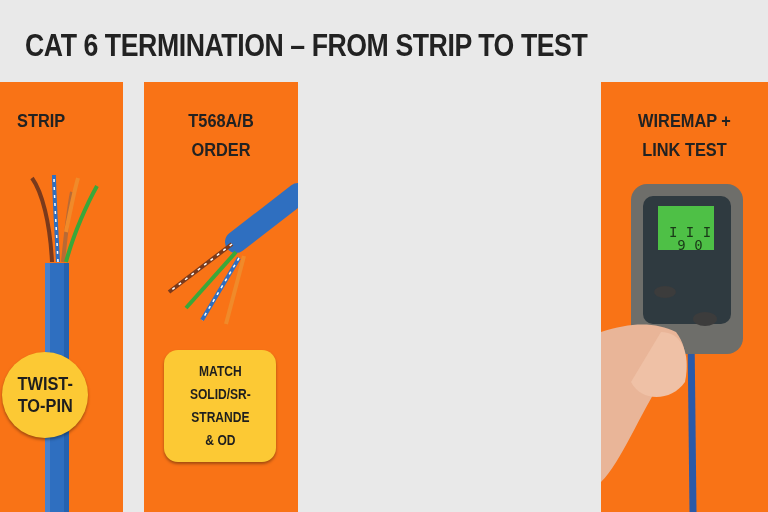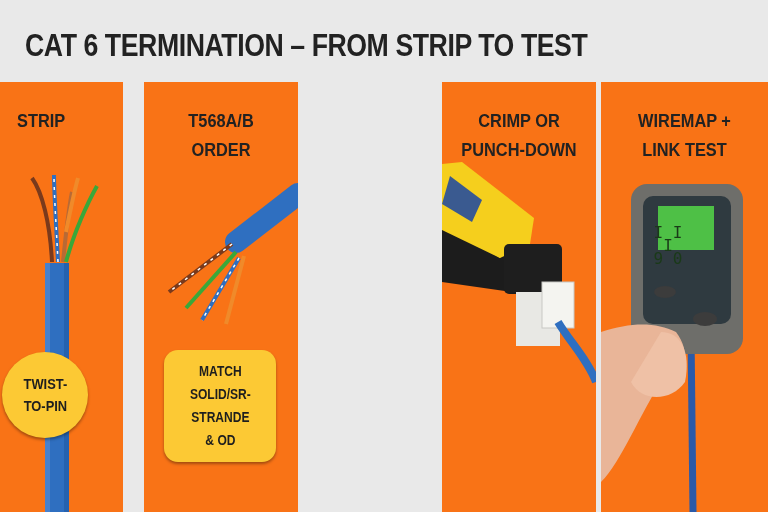--- a/index.html
+++ b/index.html
@@ -46,21 +46,21 @@
       <path d="M52 180 C50 140 42 110 32 96" stroke="#7a3a1c" stroke-width="4" fill="none"></path>
       <path d="M58 180 C56 140 54 110 54 93" stroke="#2f6fc0" stroke-width="4" fill="none"></path>
       <path d="M58 180 C56 140 54 110 54 93" stroke="#fff" stroke-width="1.5" stroke-dasharray="3 5" fill="none"></path>
       <path d="M63 180 C66 150 70 120 72 110" stroke="#b86a35" stroke-width="4" fill="none"></path>
       <path d="M66 150 C70 130 74 110 78 96" stroke="#f08a2a" stroke-width="4" fill="none"></path>
       <path d="M66 180 C74 150 88 120 97 104" stroke="#3aa83a" stroke-width="4" fill="none"></path>
       <rect x="45" y="181" width="24" height="260" fill="#2f6fc0"></rect>
       <rect x="45" y="181" width="5" height="260" fill="#5a8ed4" opacity="0.6"></rect>
       <rect x="64" y="181" width="5" height="260" fill="#1f5aa3" opacity="0.6"></rect>
     </svg>
-    <div class="badge circle" style="left:2px;top:270px;width:86px;height:86px;font-size:15px;line-height:22px;">
+    <div class="badge circle" style="left:2px;top:270px;width:86px;height:86px;font-size:19px;line-height:22px;">
       <span>TWIST-
 TO-PIN</span>
     </div>
   </div>
 
   <div class="panel" style="left:144px;width:154px;">
     <div class="panel-title" style="white-space:pre-line;">T568A/B
 ORDER</div>
     <svg width="154" height="430">
       <path d="M92 160 L154 112" stroke="#2f6fc0" stroke-width="22" stroke-linecap="round"></path>
@@ -73,47 +73,33 @@
     </svg>
     <div class="badge round" style="left:20px;top:268px;width:112px;height:112px;font-size:14px;line-height:23px;">
       <span>MATCH
 SOLID/SR-
 STRANDE
 &amp; OD</span>
     </div>
   </div>
 
 
-  <div class="panel" style="left:442px;width:154px;">
-    <div class="panel-title" style="white-space:pre-line;">CRIMP OR
-PUNCH-DOWN</div>
-    <svg width="154" height="430">
-      <path d="M0 84 L70 136 L70 210 L0 200 Z" fill="#1c1c1c"></path>
-      <path d="M0 84 L70 136 L58 176 L0 148 Z" fill="#f5cf1d"></path>
-      <path d="M0 82 L0 140 L58 176 L88 162 L92 136 L20 80 Z" fill="#f5cf1d"></path>
-      <path d="M8 94 L40 118 L30 140 L0 122 Z" fill="#3a5a90"></path>
-      <rect x="62" y="162" width="58" height="50" rx="5" fill="#1e1e1e"></rect>
-      <rect x="74" y="210" width="44" height="54" fill="#e8e8e4"></rect>
-      <rect x="100" y="200" width="32" height="46" fill="#f4f4f0" stroke="#c8c8c4"></rect>
-      <path d="M116 240 C128 260 146 278 154 300" stroke="#2f6fc0" stroke-width="8" fill="none"></path>
-    </svg>
-  </div>
 
   <div class="panel" style="left:601px;width:167px;">
     <div class="panel-title" style="white-space:pre-line;">WIREMAP +
 LINK TEST</div>
     <svg width="167" height="430">
       <path d="M90 250 L92 430" stroke="#2b5aa8" stroke-width="7"></path>
       <rect x="30" y="102" width="112" height="170" rx="16" fill="#6e6e6a"></rect>
       <rect x="42" y="114" width="88" height="128" rx="10" fill="#2f3a40"></rect>
       <rect x="57" y="124" width="56" height="44" fill="#4ec046"></rect>
       <circle cx="64" cy="199" r="0"></circle>
       <ellipse cx="64" cy="210" rx="11" ry="6" fill="#3c3c3c"></ellipse>
       <ellipse cx="104" cy="237" rx="12" ry="7" fill="#3c3c3c"></ellipse>
       <path d="M0 250 C30 240 55 240 75 250 C90 270 86 290 60 300 C40 330 20 380 0 400 Z" fill="#e9b598"></path>
       <path d="M60 250 C80 250 90 270 84 300 C70 320 40 320 30 300 Z" fill="#efc1a6"></path>
     </svg>
-    <div style="position:absolute;left:44px;top:144px;width:46px;text-align:center;font-family:'DejaVu Sans Mono',monospace;font-size:16px;color:#1a3a18;line-height:13px;">
+    <div style="position:absolute;left:66px;top:144px;width:46px;text-align:center;font-family:'DejaVu Sans Mono',monospace;font-size:14px;color:#1a3a18;line-height:13px;">
       <div>I I I</div>
       <div>9 0</div>
     </div>
   </div>
 </div>
 
 </body></html>

